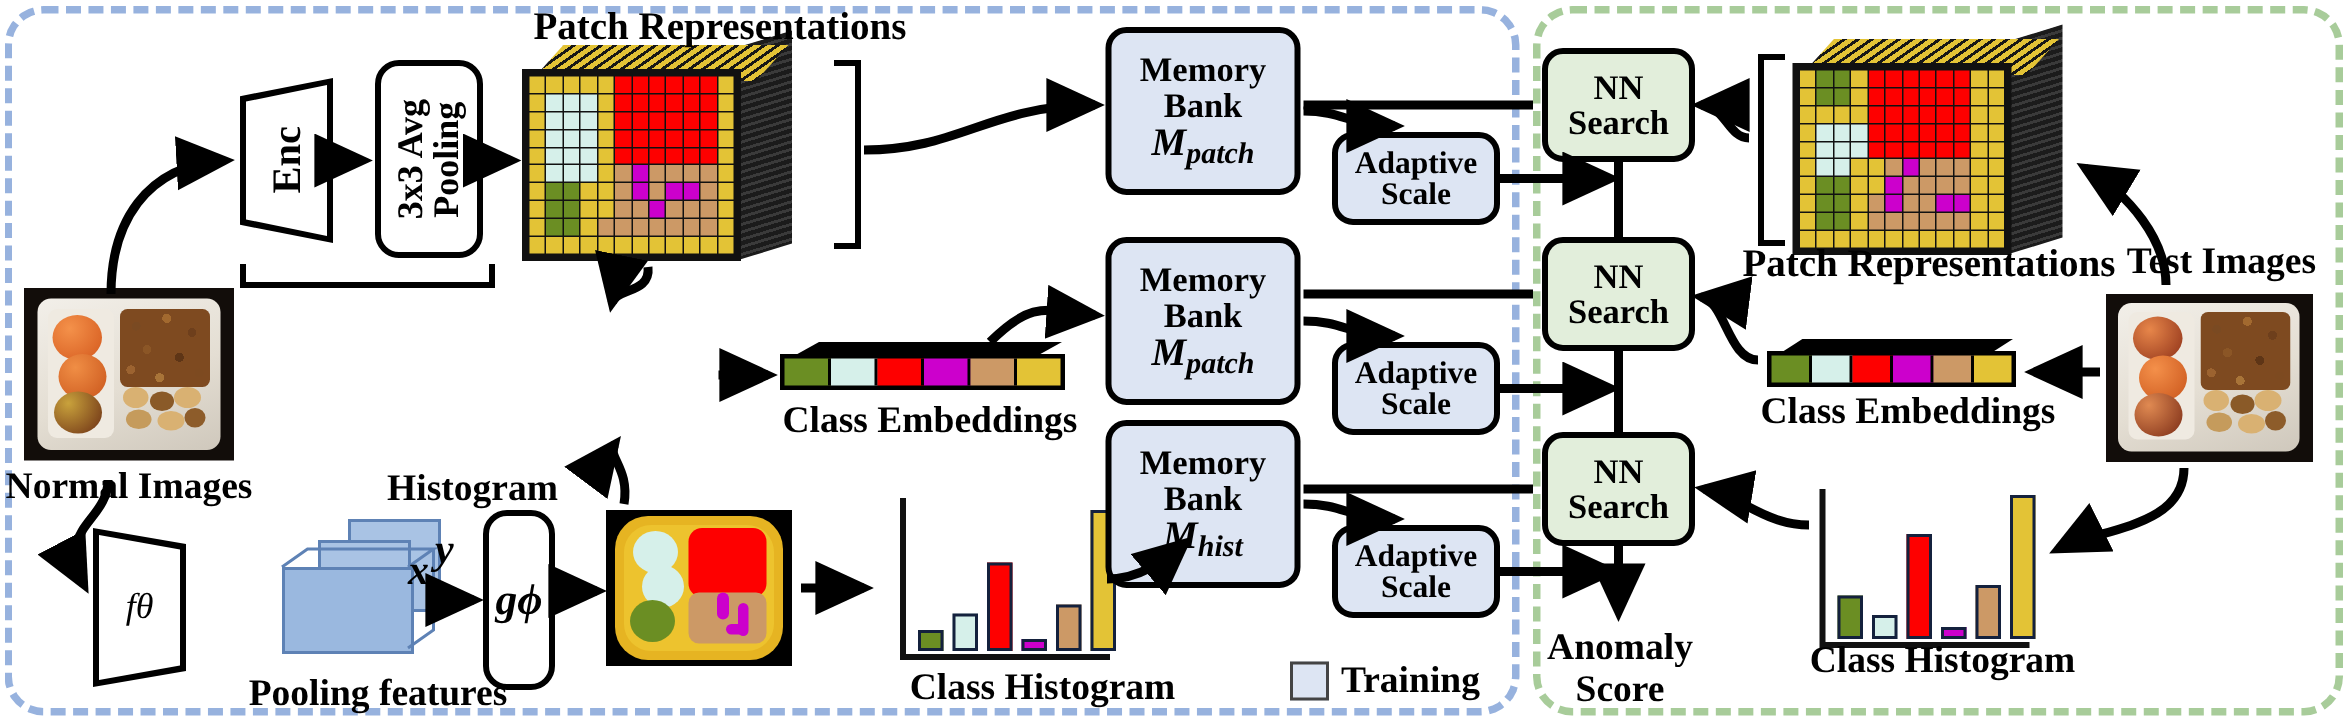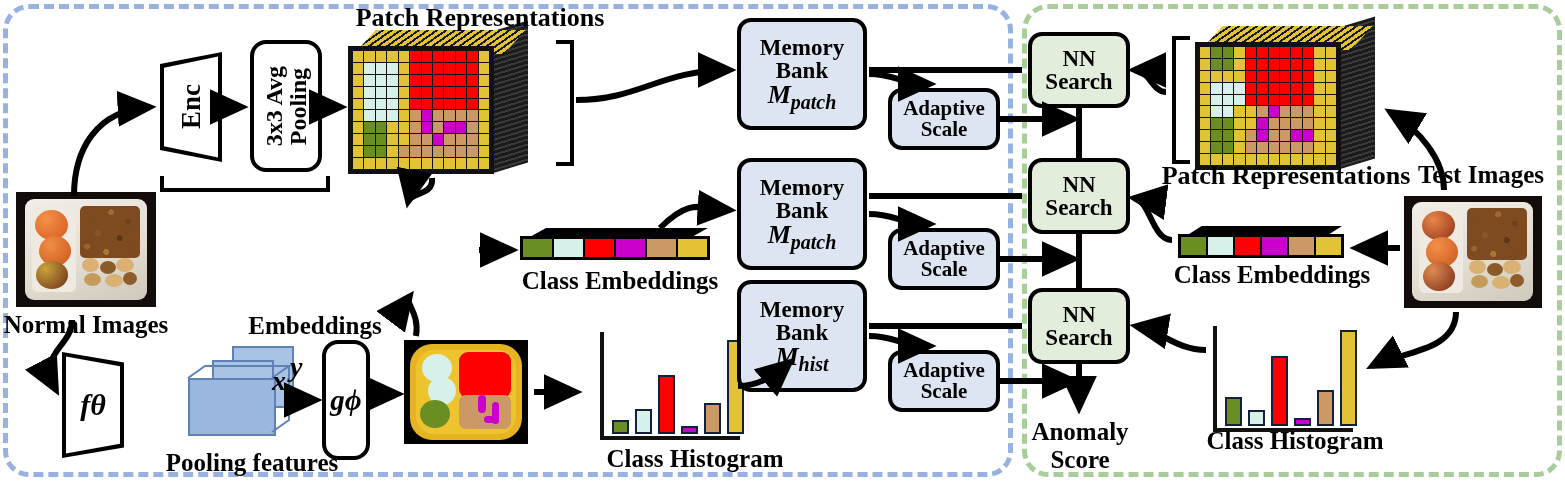--- a/index.html
+++ b/index.html
@@ -288,34 +288,34 @@
         <div style="background: rgb(204, 153, 102); width: 30px; height: 100%;"></div>
         <div style="background: rgb(227, 195, 54); width: 30px; height: 100%;"></div>
       </div>
   </div>
   <div class="lbl" style="left:500px;top:268px;width:240px;font-size:25px;">Class Embeddings</div>
 
   <div class="trap" id="ftheta-trap">
       <div class="inner"></div>
     </div>
   <div id="ftheta-label">
-    <span style="font-size:30px;font-weight:bold;font-style:italic;">fθ</span>
+    <span style="font-size:24px;font-weight:normal;font-style:italic;">fθ</span>
   </div>
 
   <div class="slab" style="left:232px;top:346px;width:58px;height:58px;"></div>
   <div class="slab" style="left:212px;top:360px;width:58px;height:58px;"></div>
   <div class="slab" style="left:188px;top:378px;width:84px;height:54px;"></div>
   <div class="slab dark" style="left:188px;top:378px;width:84px;height:54px;opacity:0.55;"></div>
   <svg class="ov">
     <g stroke="#5e82b5" stroke-width="2" fill="none">
       <path d="M188,378 L205,366 L289,366 L272,378"></path>
       <path d="M289,366 L289,420 L272,432"></path>
     </g>
   </svg>
-  <div class="lbl" style="left:225px;top:313px;width:180px;font-size:25px;">Embeddings</div>
+  <div class="lbl" style="left:225px;top:313px;width:180px;font-size:25px;">Histogram</div>
   <div class="lbl" style="left:272px;top:366px;font-size:28px;font-style:italic;">x</div>
   <div class="lbl" style="left:290px;top:352px;font-size:28px;font-style:italic;">y</div>
   <div class="lbl" style="left:142px;top:450px;width:220px;font-size:25px;">Pooling features</div>
 
   <div class="vbox" style="left:322px;top:340px;width:48px;height:120px;">
     <span style="font-size:29px;font-weight:bold;font-style:italic;">gϕ</span>
   </div>
 
   <div class="segmap" style="left:404px;top:340px;width:124px;height:104px;">
     <div class="plate" style="left:6px;top:4px;width:112px;height:96px;"></div>
@@ -556,20 +556,24 @@
         <span style="width: 17px; height: 29px; background: rgb(107, 142, 35);"></span>
         <span style="width: 17px; height: 16px; background: rgb(214, 240, 234);"></span>
         <span style="width: 17px; height: 70px; background: rgb(254, 0, 0);"></span>
         <span style="width: 17px; height: 8px; background: rgb(204, 0, 204);"></span>
         <span style="width: 17px; height: 36px; background: rgb(204, 153, 102);"></span>
         <span style="width: 17px; height: 96px; background: rgb(227, 195, 54);"></span>
       </div>
   </div>
   <div class="lbl" style="left:1180px;top:428px;width:230px;font-size:25px;">Class Histogram</div>
 
+  <div class="legend" style="left:860px;top:440px;">
+    <div class="sw" style="background:#dde5f3;"></div>
+    <div class="lt">Training</div>
+  </div>
 
   <svg class="ov">
     <defs>
       <marker id="ah" markerWidth="7" markerHeight="7" refX="5.4" refY="3" orient="auto">
         <path d="M0,0 L6.5,3 L0,6 Z" fill="#000"></path>
       </marker>
     </defs>
     <g stroke="#000" stroke-width="6" fill="none" marker-end="url(#ah)" stroke-linecap="butt">
 
       <path d="M74,196 C74,150 96,110 150,107"></path>

